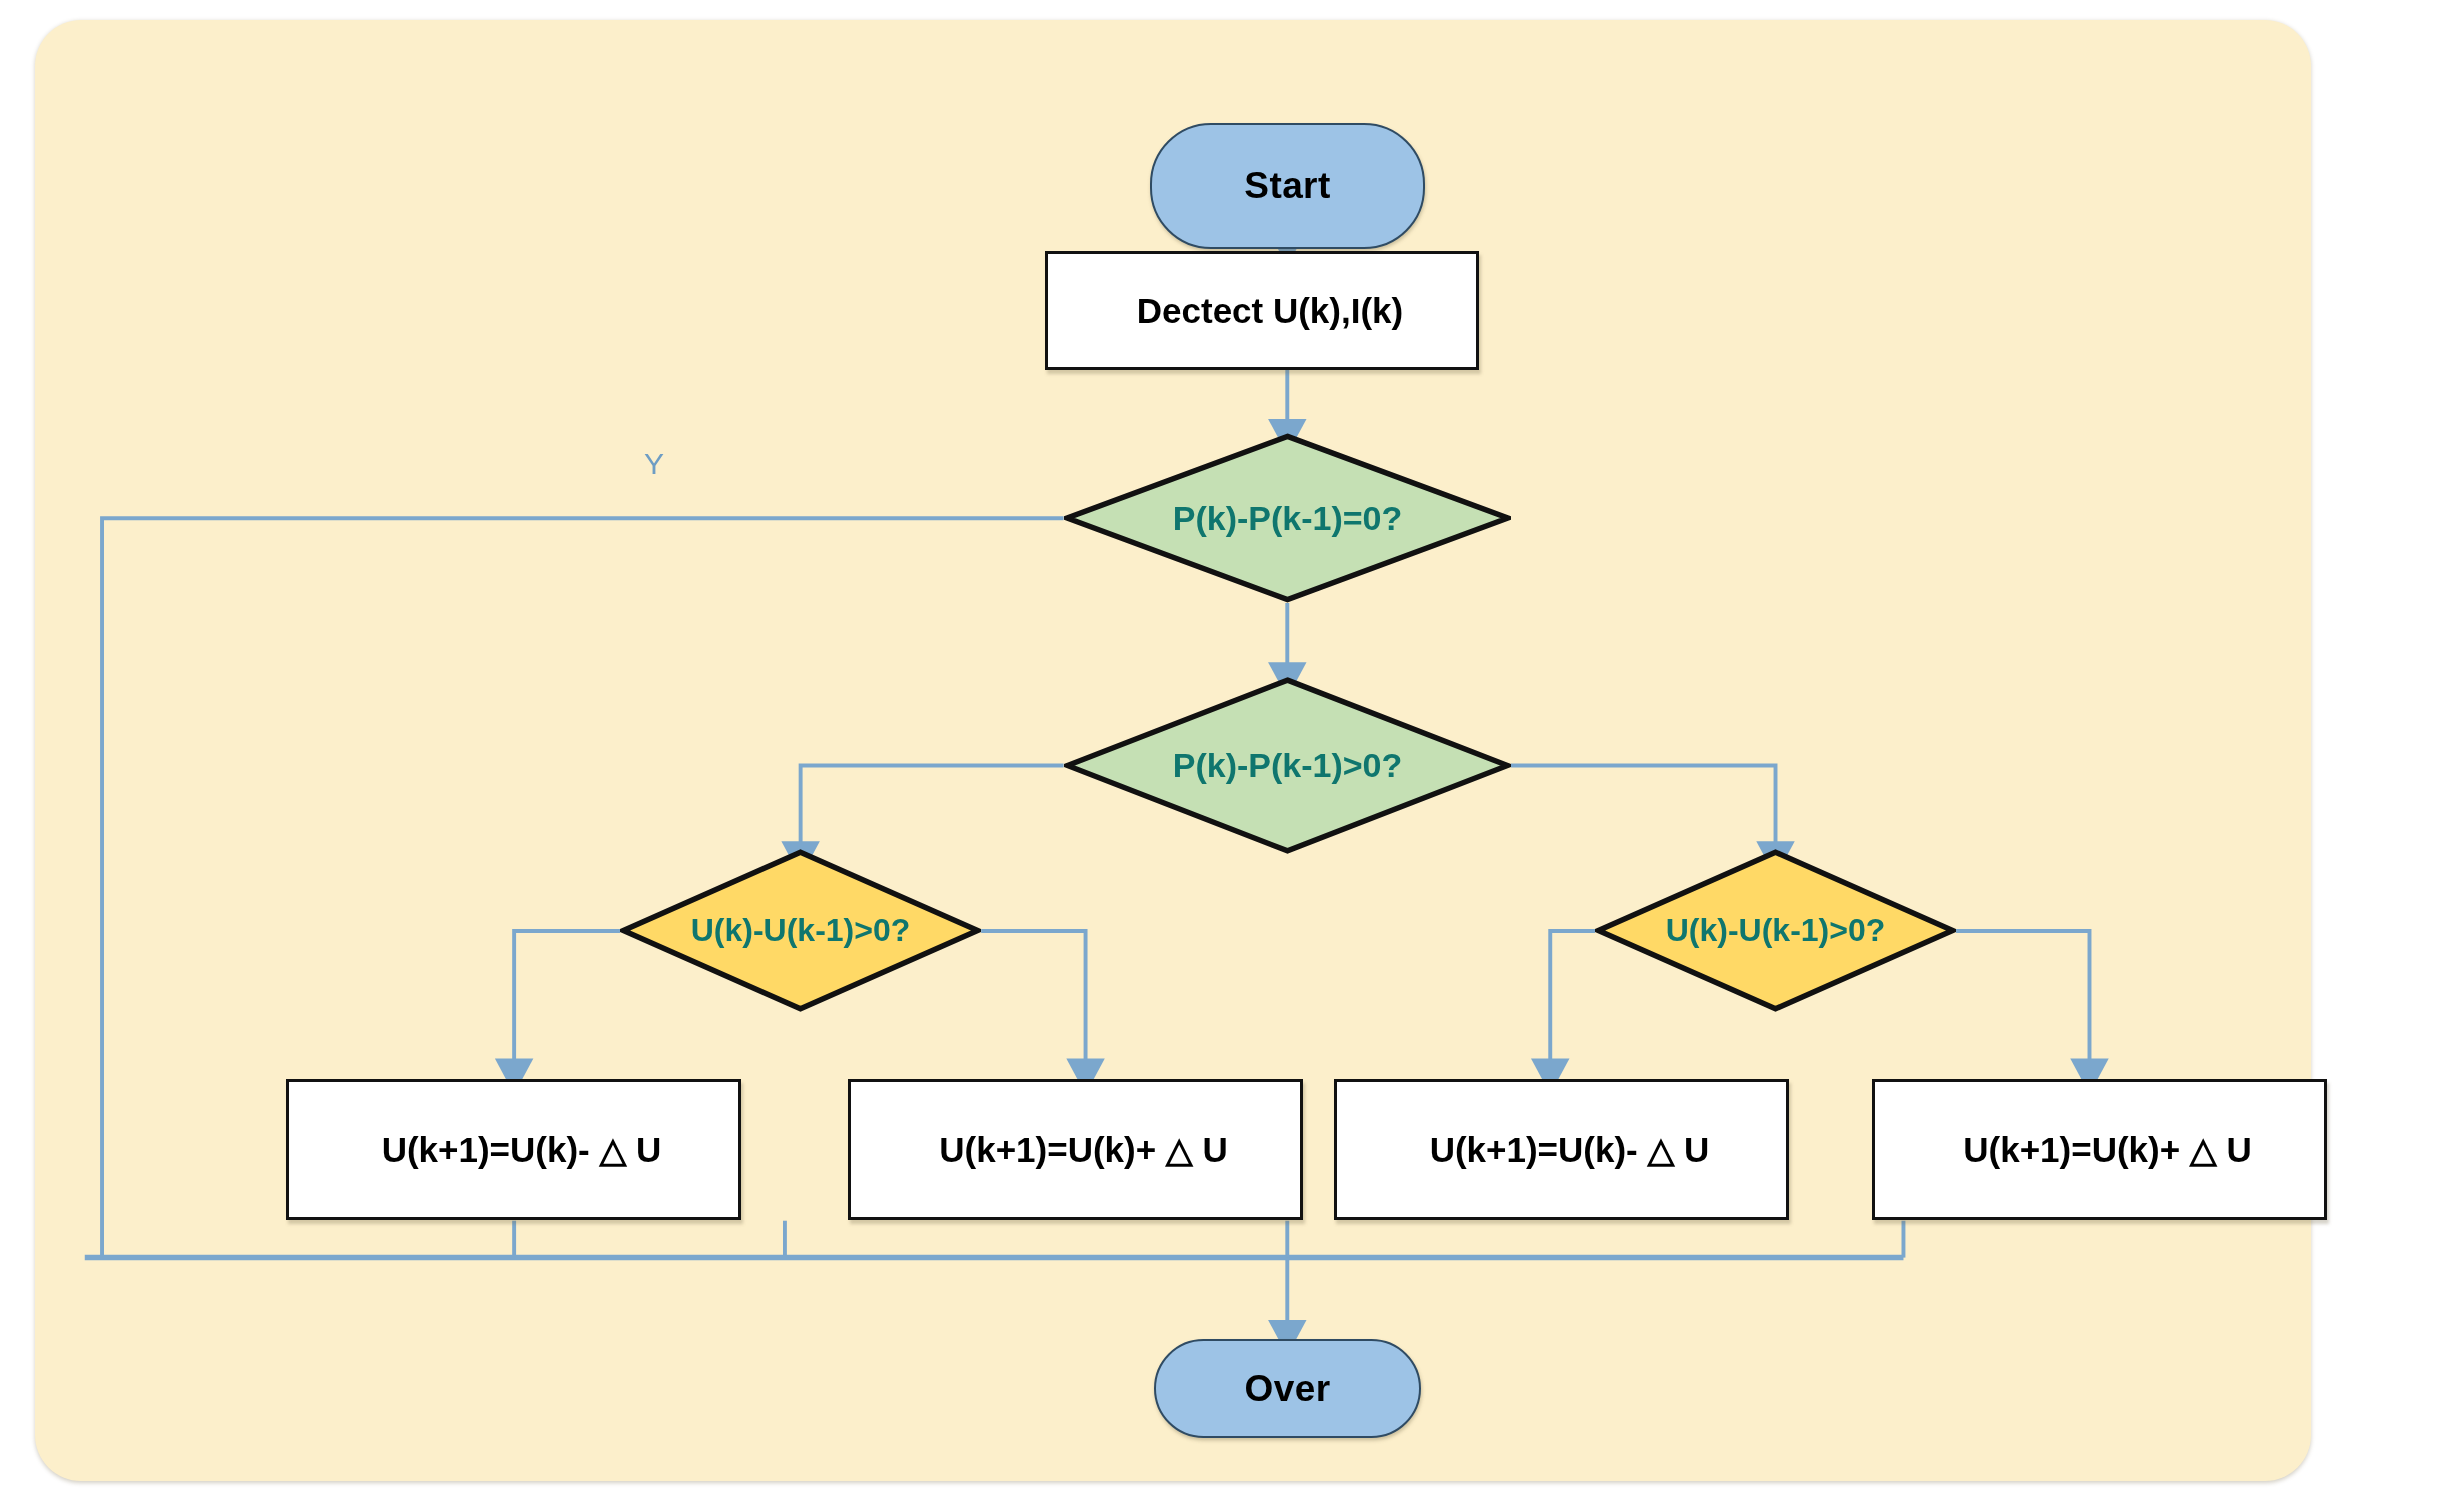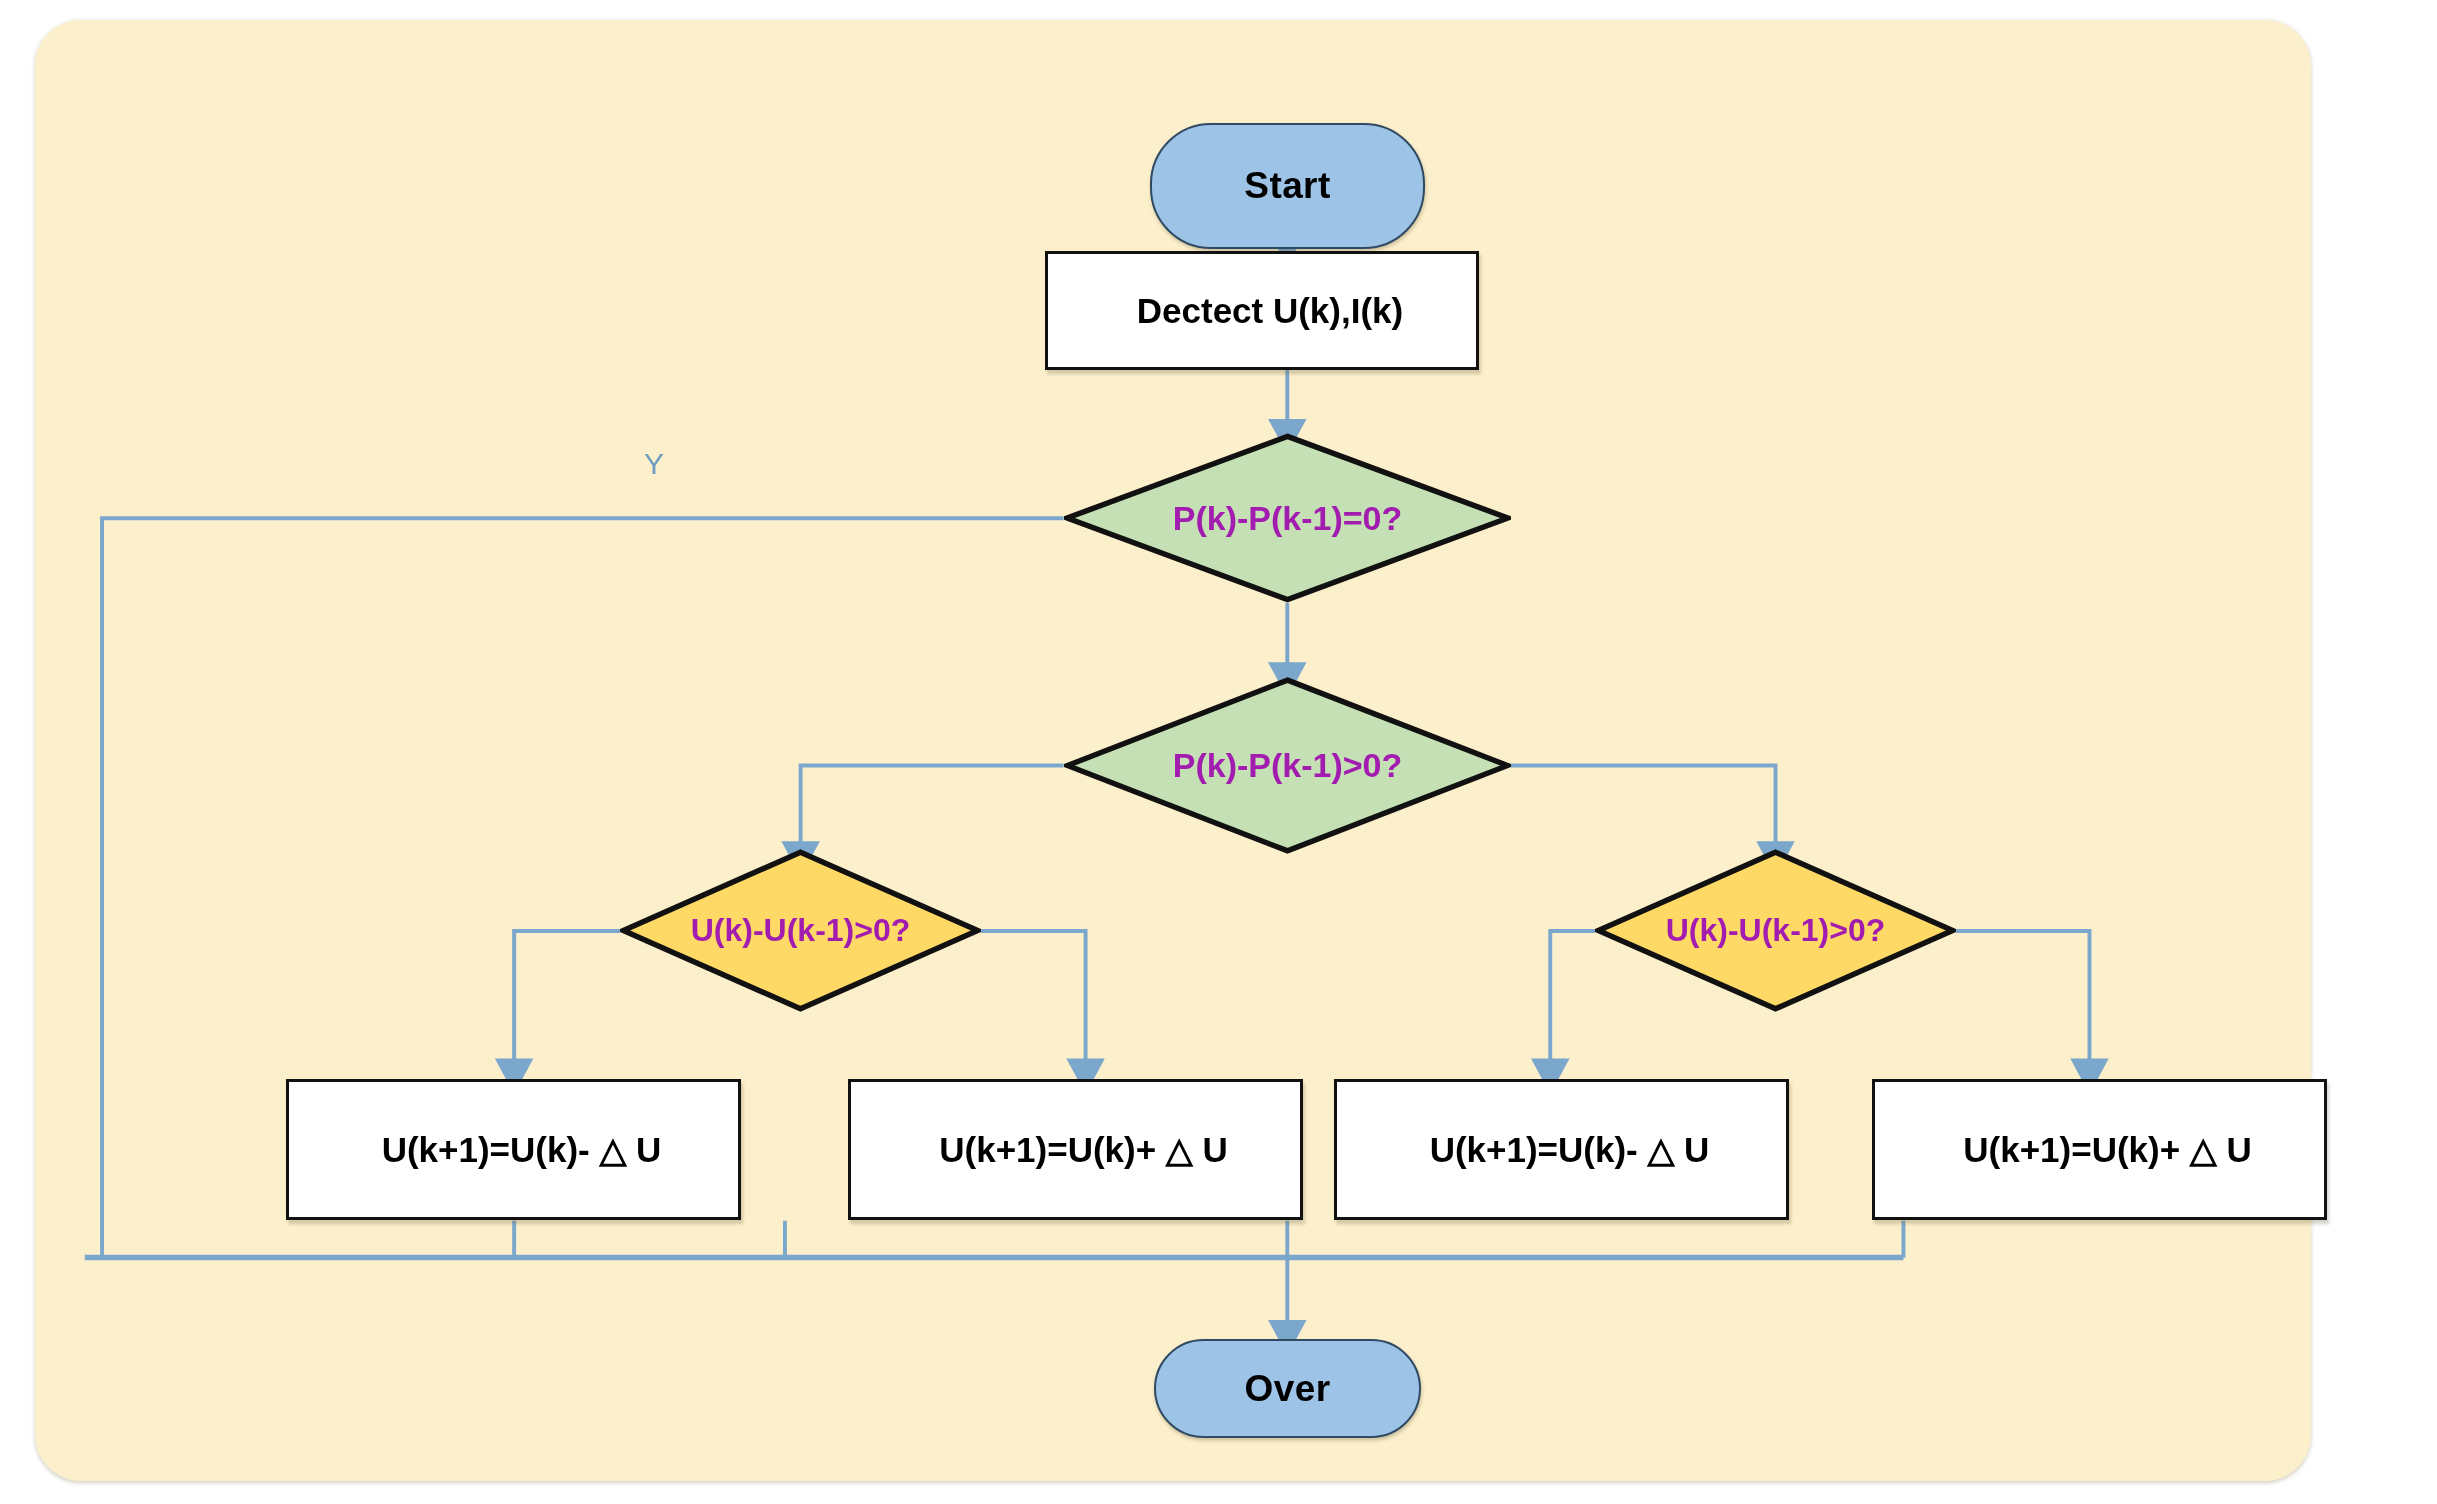--- a/index.html
+++ b/index.html
@@ -27,21 +27,21 @@
   
   .proc{
     background:#FFFFFF;border:3.9px solid #111111;
     color:#000;font-weight:bold;font-size:35px;
     box-shadow:2.4px 3.9px 3.1px rgba(120,110,80,.30);
     padding-left:16px;
   }
 
   
   .dia{background:transparent;}
-  .dia .lbl{position:relative;z-index:3;font-weight:bold;color:#a21caf;white-space:nowrap;}
+  .dia .lbl{position:relative;z-index:3;font-weight:bold;color:#0f766e;white-space:nowrap;}
 
   .edgelabel{
     position:absolute;color:#6E9DC4;font-size:30px;font-weight:normal;
     font-family:"Liberation Sans",sans-serif;
   }
 </style>
 </head>
 <body>
 
 <div id="stage">

